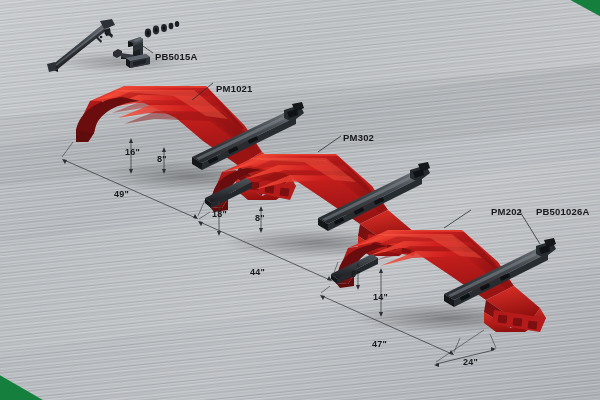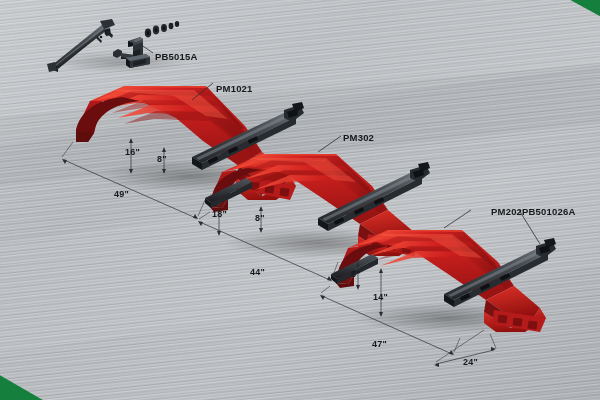--- a/index.html
+++ b/index.html
@@ -369,21 +369,21 @@
       <polygon points="496,349 491,351 491,347" fill="#2b2e32" stroke="none"></polygon>
       <line x1="490" y1="334" x2="496" y2="348" stroke-width="0.55"></line>
       <line x1="484" y1="330" x2="436" y2="362" stroke-width="0.55"></line>
     </g>
   </svg>
 
   <div class="lbl part-lbl" style="left:155px;top:52px;">PB5015A</div>
   <div class="lbl part-lbl" style="left:216px;top:84px;">PM1021</div>
   <div class="lbl part-lbl" style="left:343px;top:133px;">PM302</div>
   <div class="lbl part-lbl" style="left:474px;top:207px;margin-left:17px;">PM202</div>
-  <div class="lbl part-lbl" style="left:502px;top:207px;padding-left:20px;">PB501026A</div>
+  <div class="lbl part-lbl" style="left:516px;top:207px;padding-left:20px;">PB501026A</div>
 
   <div class="lbl dim-lbl" style="left:125px;top:148px;">16"</div>
   <div class="lbl dim-lbl" style="left:157px;top:155px;">8"</div>
   <div class="lbl dim-lbl" style="left:114px;top:190px;">49"</div>
   <div class="lbl dim-lbl" style="left:212px;top:210px;">18"</div>
   <div class="lbl dim-lbl" style="left:255px;top:214px;">8"</div>
   <div class="lbl dim-lbl" style="left:250px;top:268px;">44"</div>
   <div class="lbl dim-lbl" style="left:351px;top:270px;">8"</div>
   <div class="lbl dim-lbl" style="left:373px;top:293px;">14"</div>
   <div class="lbl dim-lbl" style="left:372px;top:340px;">47"</div>

